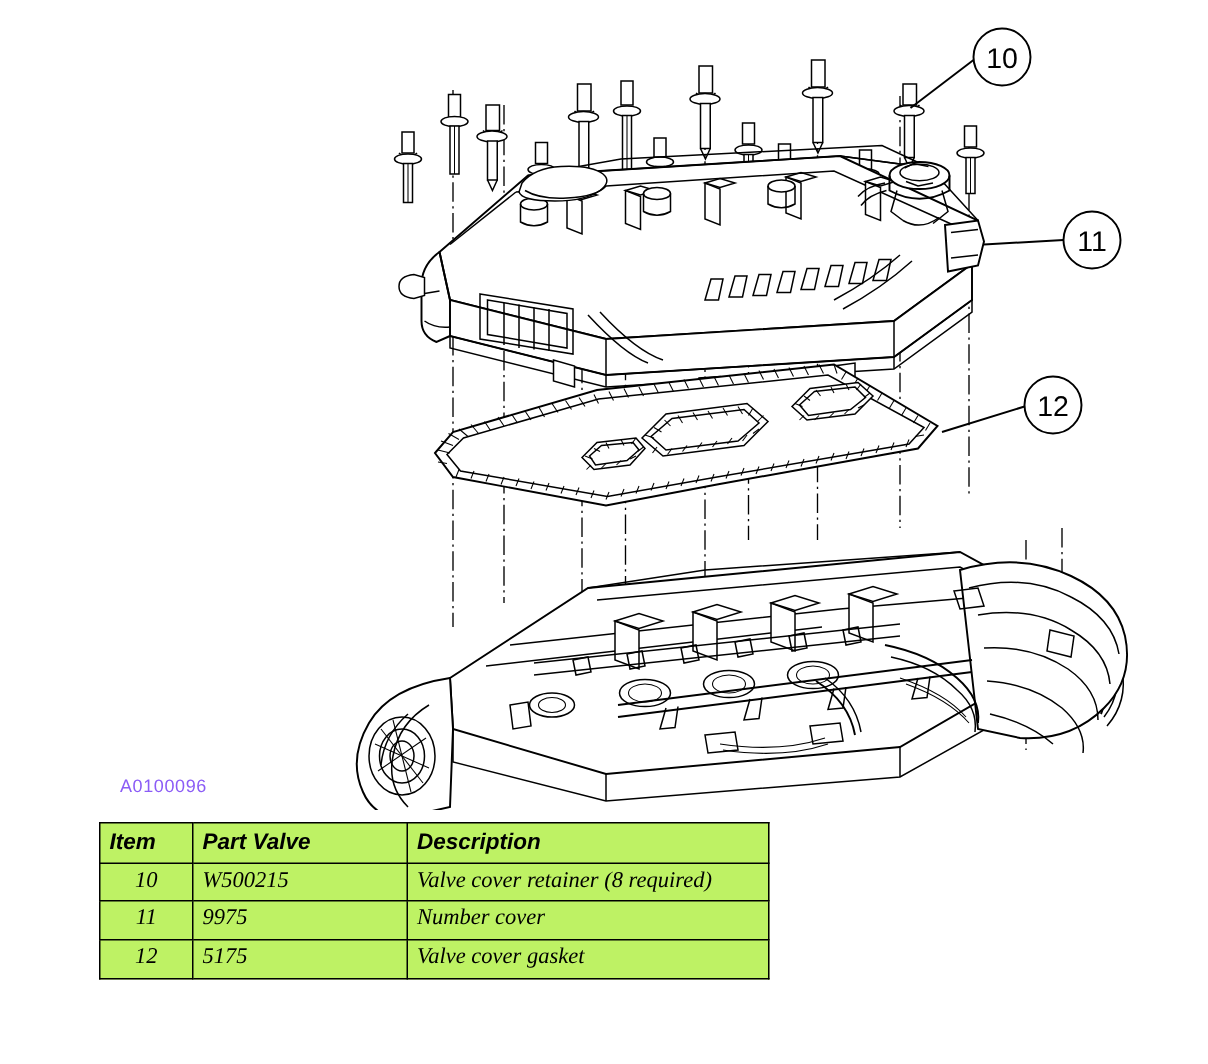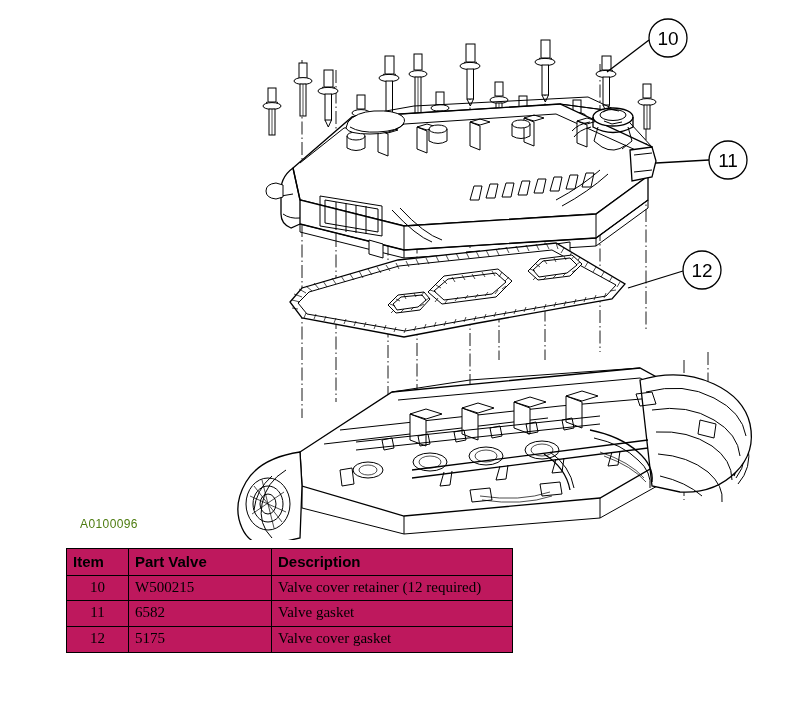--- a/index.html
+++ b/index.html
@@ -31,36 +31,37 @@
     display: block;
   }
 
   .fig-id {
     position: absolute;
     left: 80px;
     top: 517px;
     font-family: "Liberation Sans", sans-serif;
     font-size: 12px;
     letter-spacing: 0.4px;
-    color: #4d7c0f;
+    color: #8b5cf6;
     white-space: nowrap;
   }
 
   
   #parts-table-wrap {
     position: absolute;
     left: 66px;
     top: 548px;
     width: 407px;
   }
   table.parts {
     border-collapse: collapse;
     width: 407px;
     table-layout: fixed;
-    background: #be185d;
+    background: #bef264;
+    font-style: italic;
   }
   table.parts th,
   table.parts td {
     border: 1px solid #000000;
     padding: 3px 6px 4px 6px;
     vertical-align: top;
     line-height: 1.18;
   }
   table.parts th {
     font-family: "Liberation Sans", sans-serif;
@@ -657,26 +658,26 @@
       <tr>
         <th class="col-item">Item</th>
         <th class="col-part">Part Valve</th>
         <th class="col-desc">Description</th>
       </tr>
     </thead>
     <tbody>
       <tr>
         <td class="col-item">10</td>
         <td class="col-part">W500215</td>
-        <td class="col-desc">Valve cover retainer (12 required)</td>
+        <td class="col-desc">Valve cover retainer (8 required)</td>
       </tr>
       <tr>
         <td class="col-item">11</td>
-        <td class="col-part">6582</td>
-        <td class="col-desc">Valve gasket</td>
+        <td class="col-part">9975</td>
+        <td class="col-desc">Number cover</td>
       </tr>
       <tr>
         <td class="col-item">12</td>
         <td class="col-part">5175</td>
         <td class="col-desc">Valve cover gasket</td>
       </tr>
     </tbody>
   </table>
 </div>
 

